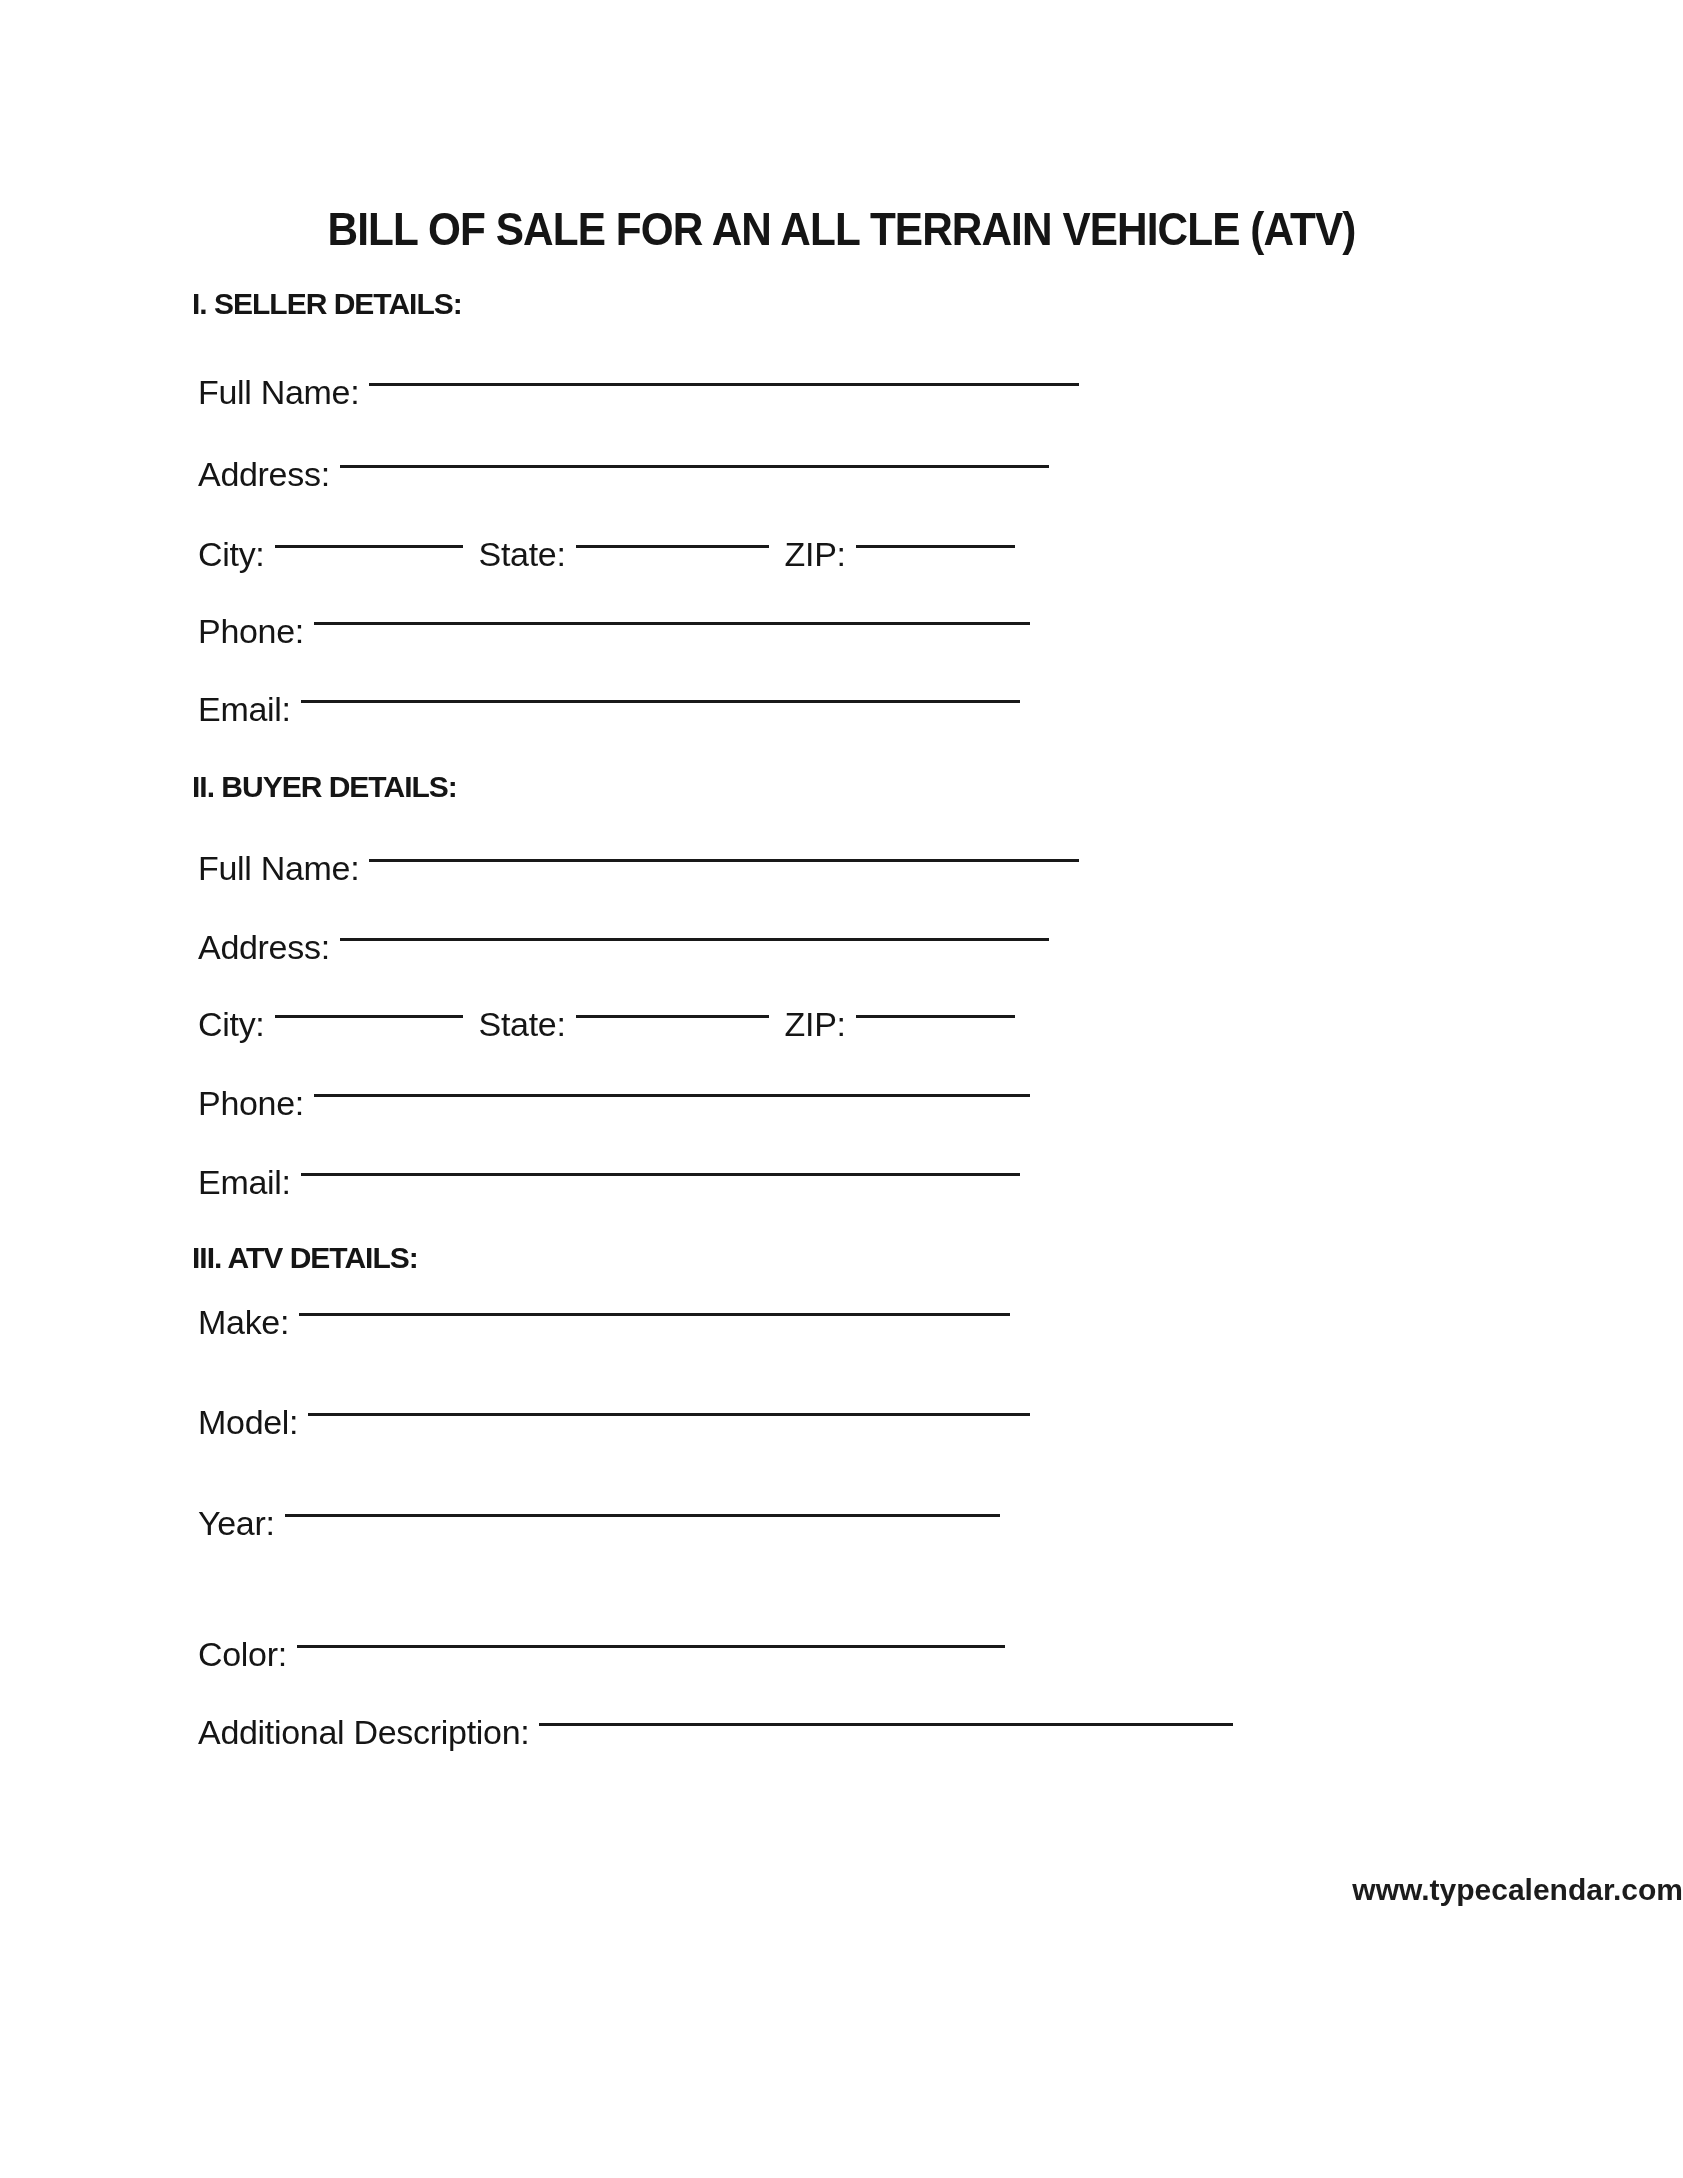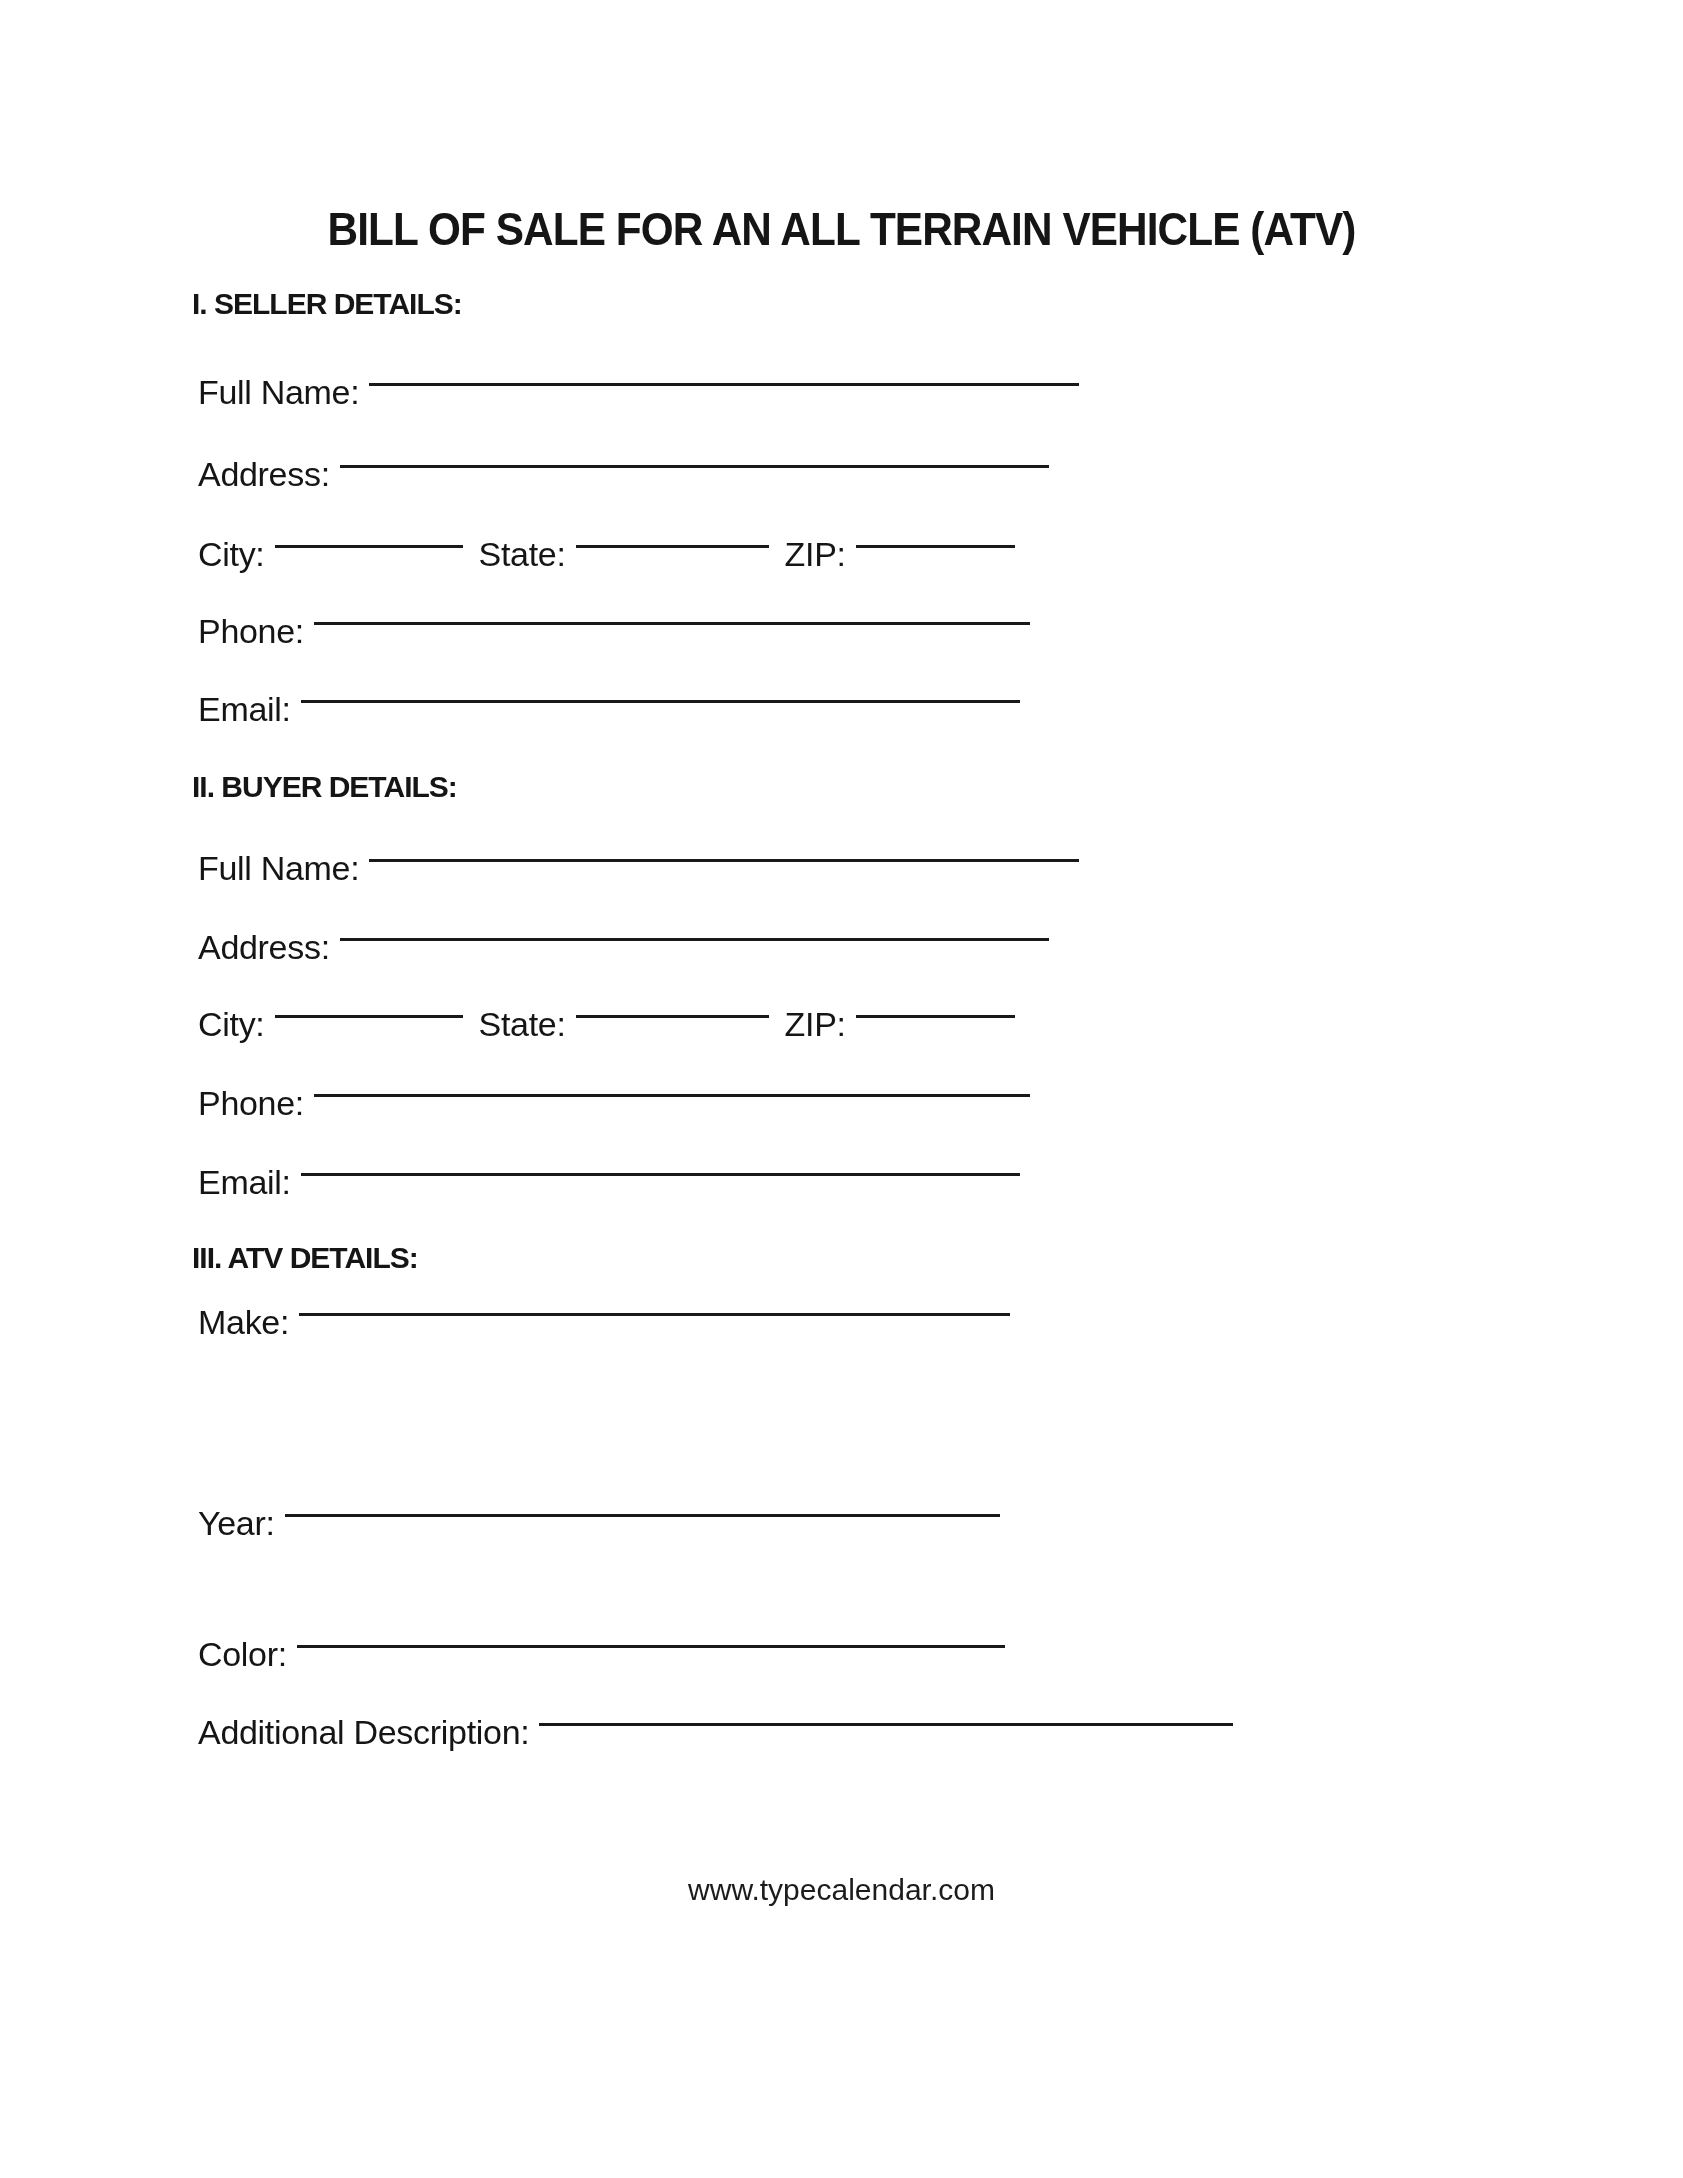--- a/index.html
+++ b/index.html
@@ -35,22 +35,22 @@
     flex: 1 1 auto;
     border-bottom: 3px solid #191919;
     margin: 0 0 3px 10px;
     height: 10px;
   }
   .row .line.fixed { flex: 0 0 auto; }
   .row .lbl.after-gap { margin-left: 16px; }
 
   .footer {
     position: absolute; top: 1873px; left: 0; width: 1683px;
-    text-align: center;
-    font-size: 30px; font-weight: normal; color: #1c1c1c;
+    text-align: right;
+    font-size: 30px; font-weight: bold; color: #1c1c1c;
   }
 </style>
 </head>
 <body>
 
 <div class="page">
 
   <div class="doc-title">BILL OF SALE FOR AN ALL TERRAIN VEHICLE (ATV)</div>
 
   <div class="heading" style="top:287px;">I. SELLER DETAILS:</div>
@@ -115,20 +115,24 @@
     <span class="line"></span>
   </div>
 
   <div class="heading" style="top:1241px;">III. ATV DETAILS:</div>
 
   <div class="row" style="top:1303px; width:812px;">
     <span class="lbl">Make:</span>
     <span class="line"></span>
   </div>
 
+  <div class="row" style="top:1403px; width:832px;">
+    <span class="lbl">Model:</span>
+    <span class="line"></span>
+  </div>
 
   <div class="row" style="top:1480px; width:802px;margin-top:24px;">
     <span class="lbl">Year:</span>
     <span class="line"></span>
   </div>
 
 
   <div class="row" style="top:1635px; width:807px;">
     <span class="lbl">Color:</span>
     <span class="line"></span>

